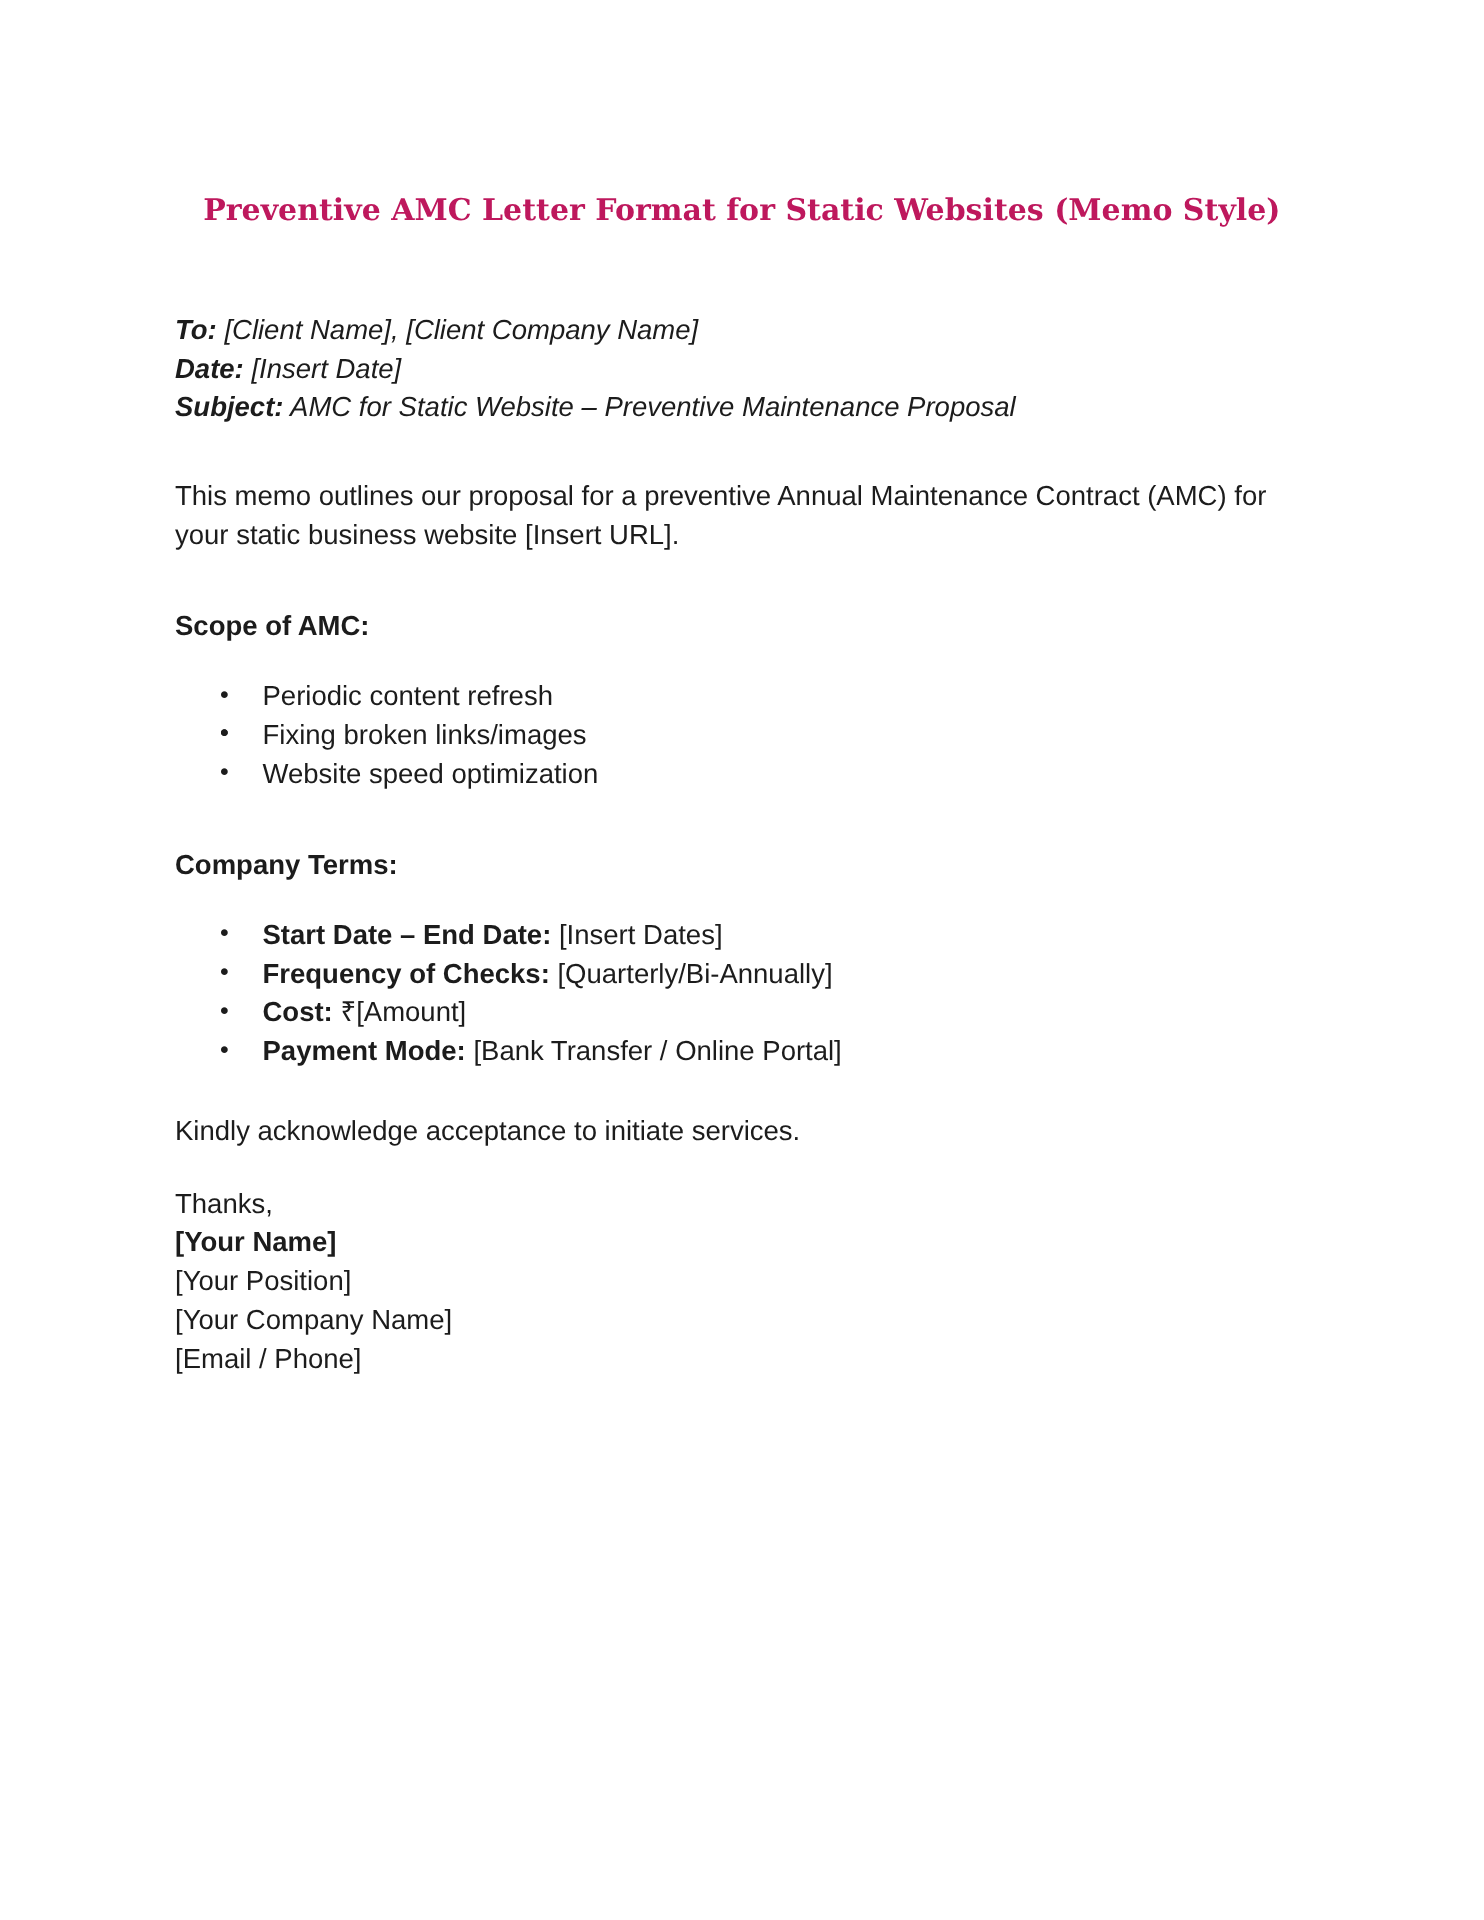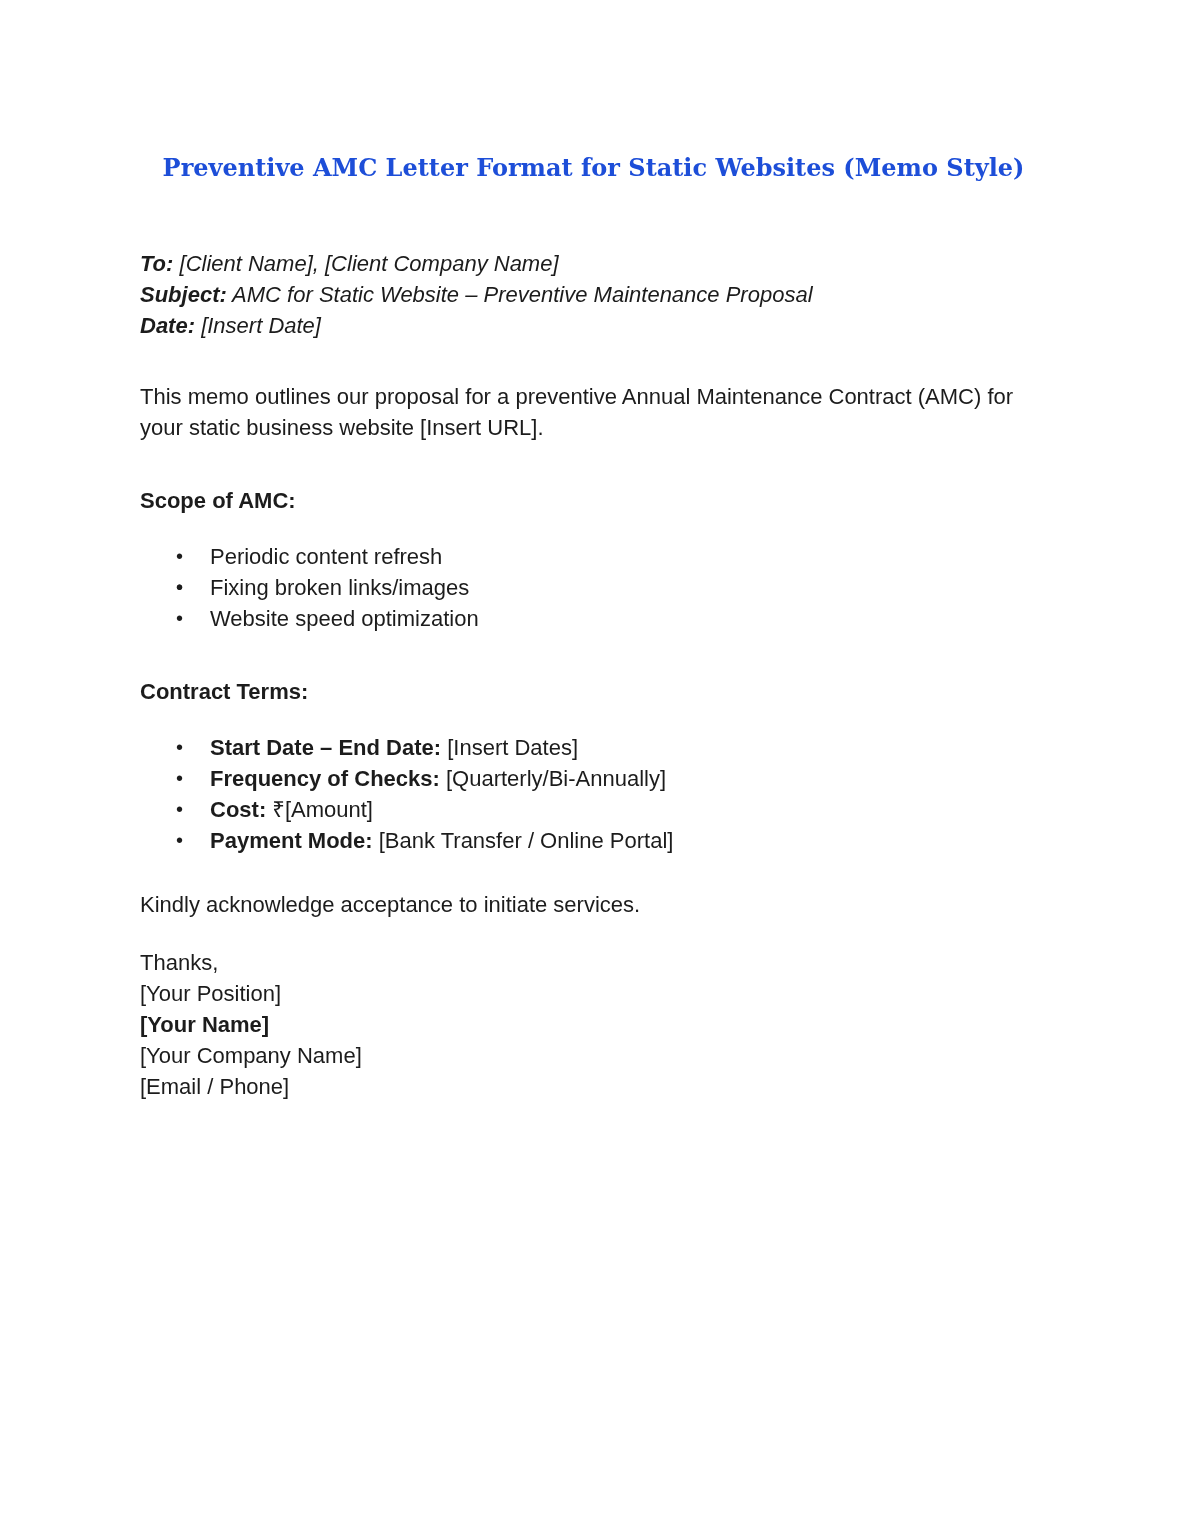--- a/index.html
+++ b/index.html
@@ -52,34 +52,34 @@
   .signature { margin-top: 27px; }
   .sig-line { line-height: 31px; }
   .sig-bold { font-weight: bold; }
 </style>
 </head>
 <body>
 
 <div class="page">
   <div class="content">
 
-    <h1 class="doc-title" style="color: #1d4ed8;">Preventive AMC Letter Format for Static Websites (Memo Style)</h1>
+    <h1 class="doc-title" style="color: #be185d;">Preventive AMC Letter Format for Static Websites (Memo Style)</h1>
 
     <div class="memo-header">
       <div class="memo-field">
         <span class="field-label">To:</span>
         <span class="field-value">[Client Name], [Client Company Name]</span>
       </div>
       <div class="memo-field">
+        <span class="field-label">Date:</span>
+        <span class="field-value">[Insert Date]</span>
+      </div>
+      <div class="memo-field">
         <span class="field-label">Subject:</span>
         <span class="field-value">AMC for Static Website – Preventive Maintenance Proposal</span>
-      </div>
-      <div class="memo-field">
-        <span class="field-label">Date:</span>
-        <span class="field-value">[Insert Date]</span>
       </div>
     </div>
 
     <p class="intro">This memo outlines our proposal for a preventive Annual Maintenance Contract (AMC) for your static business website [Insert URL].</p>
 
     <div class="section-heading">Scope of AMC:</div>
 
     <ul class="doc-list">
       <li>
         <span class="bullet">•</span>
@@ -91,21 +91,21 @@
       <li>
         <span class="bullet">•</span>
         <span>Fixing broken links/images</span>
       </li>
       <li>
         <span class="bullet">•</span>
         <span>Website speed optimization</span>
       </li>
     </ul>
 
-    <div class="section-heading">Contract Terms:</div>
+    <div class="section-heading">Company Terms:</div>
 
     <ul class="doc-list">
       <li>
         <span class="bullet">•</span>
         <span class="bullet-label">Start Date – End Date:</span>
         <span>[Insert Dates]</span>
       </li>
       <li>
         <span class="bullet">•</span>
         <span class="bullet-label">Frequency of Checks:</span>
@@ -120,20 +120,20 @@
         <span class="bullet">•</span>
         <span class="bullet-label">Payment Mode:</span>
         <span>[Bank Transfer / Online Portal]</span>
       </li>
     </ul>
 
     <p class="closing">Kindly acknowledge acceptance to initiate services.</p>
 
     <div class="signature">
       <div class="sig-line">Thanks,</div>
+      <div class="sig-line sig-bold">[Your Name]</div>
       <div class="sig-line">[Your Position]</div>
-      <div class="sig-line sig-bold">[Your Name]</div>
       <div class="sig-line">[Your Company Name]</div>
       <div class="sig-line">[Email / Phone]</div>
     </div>
 
   </div>
 </div>
 
 </body></html>

